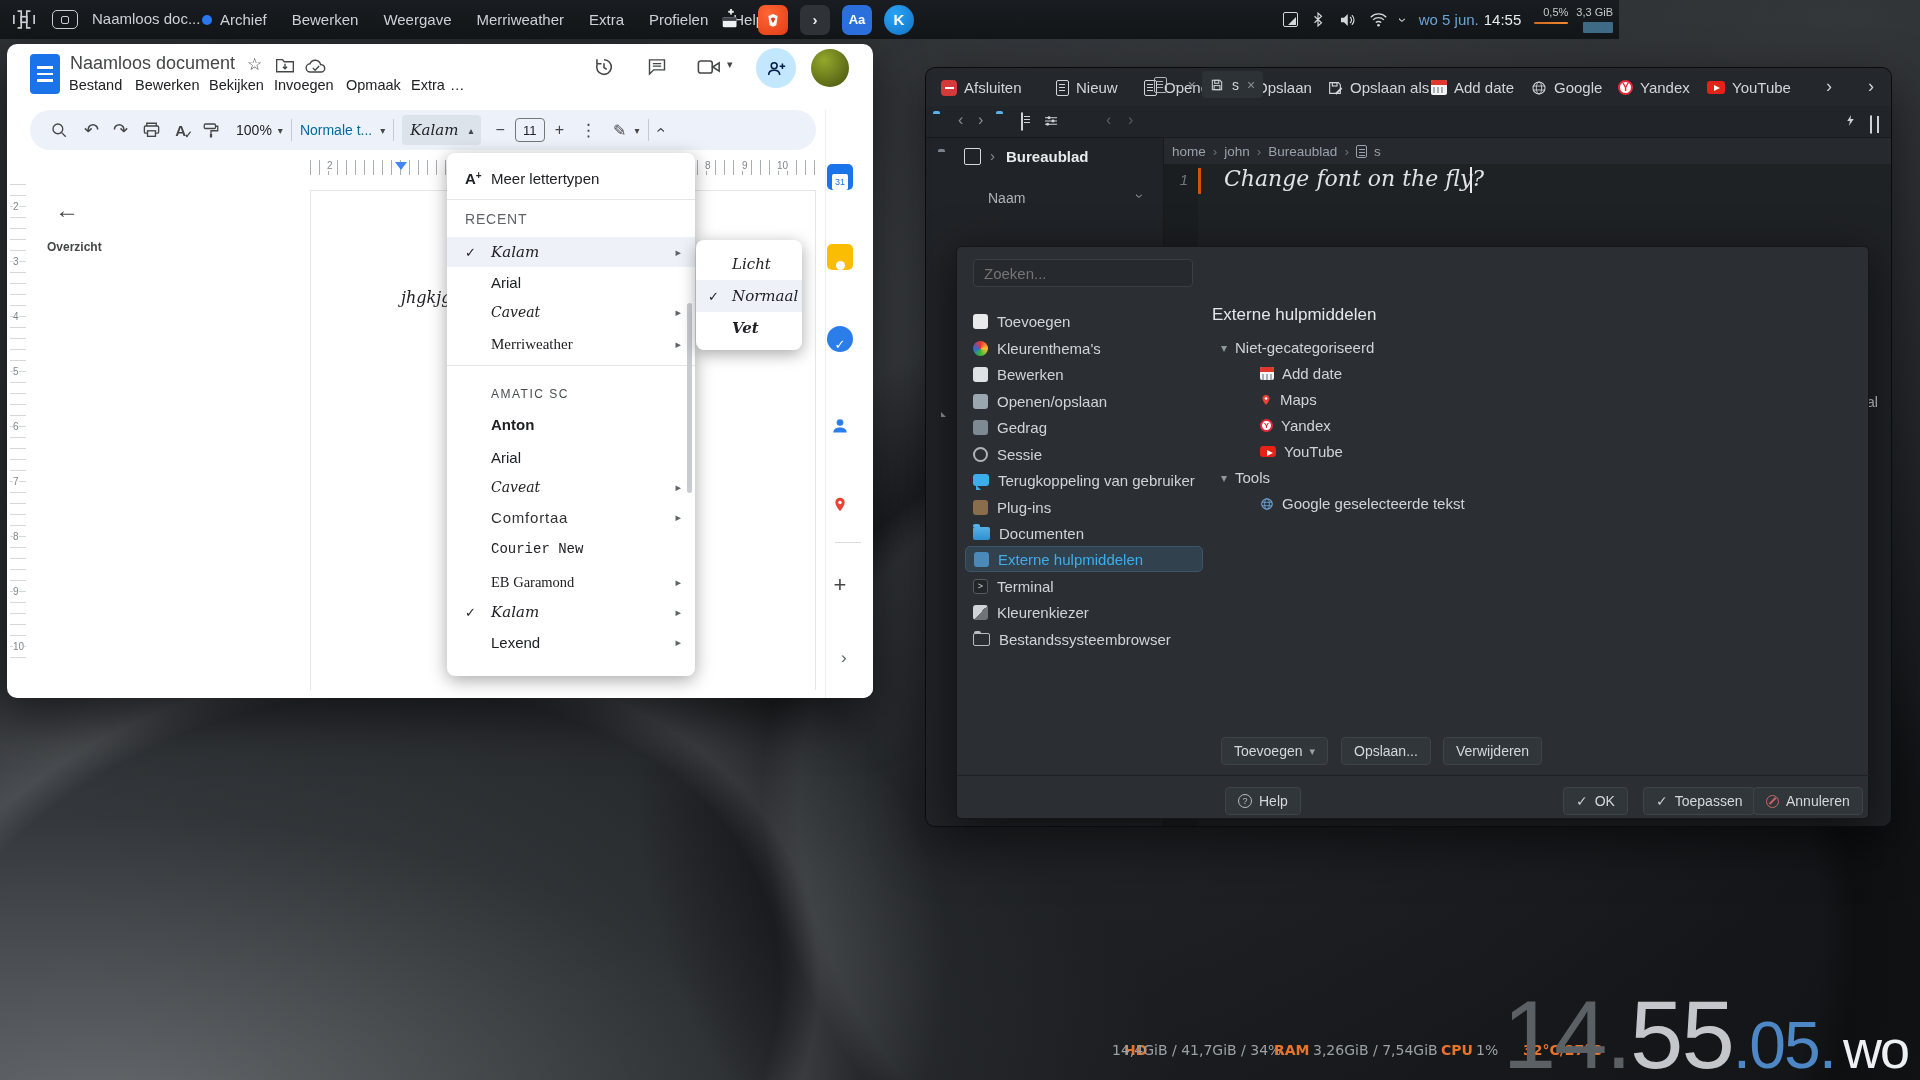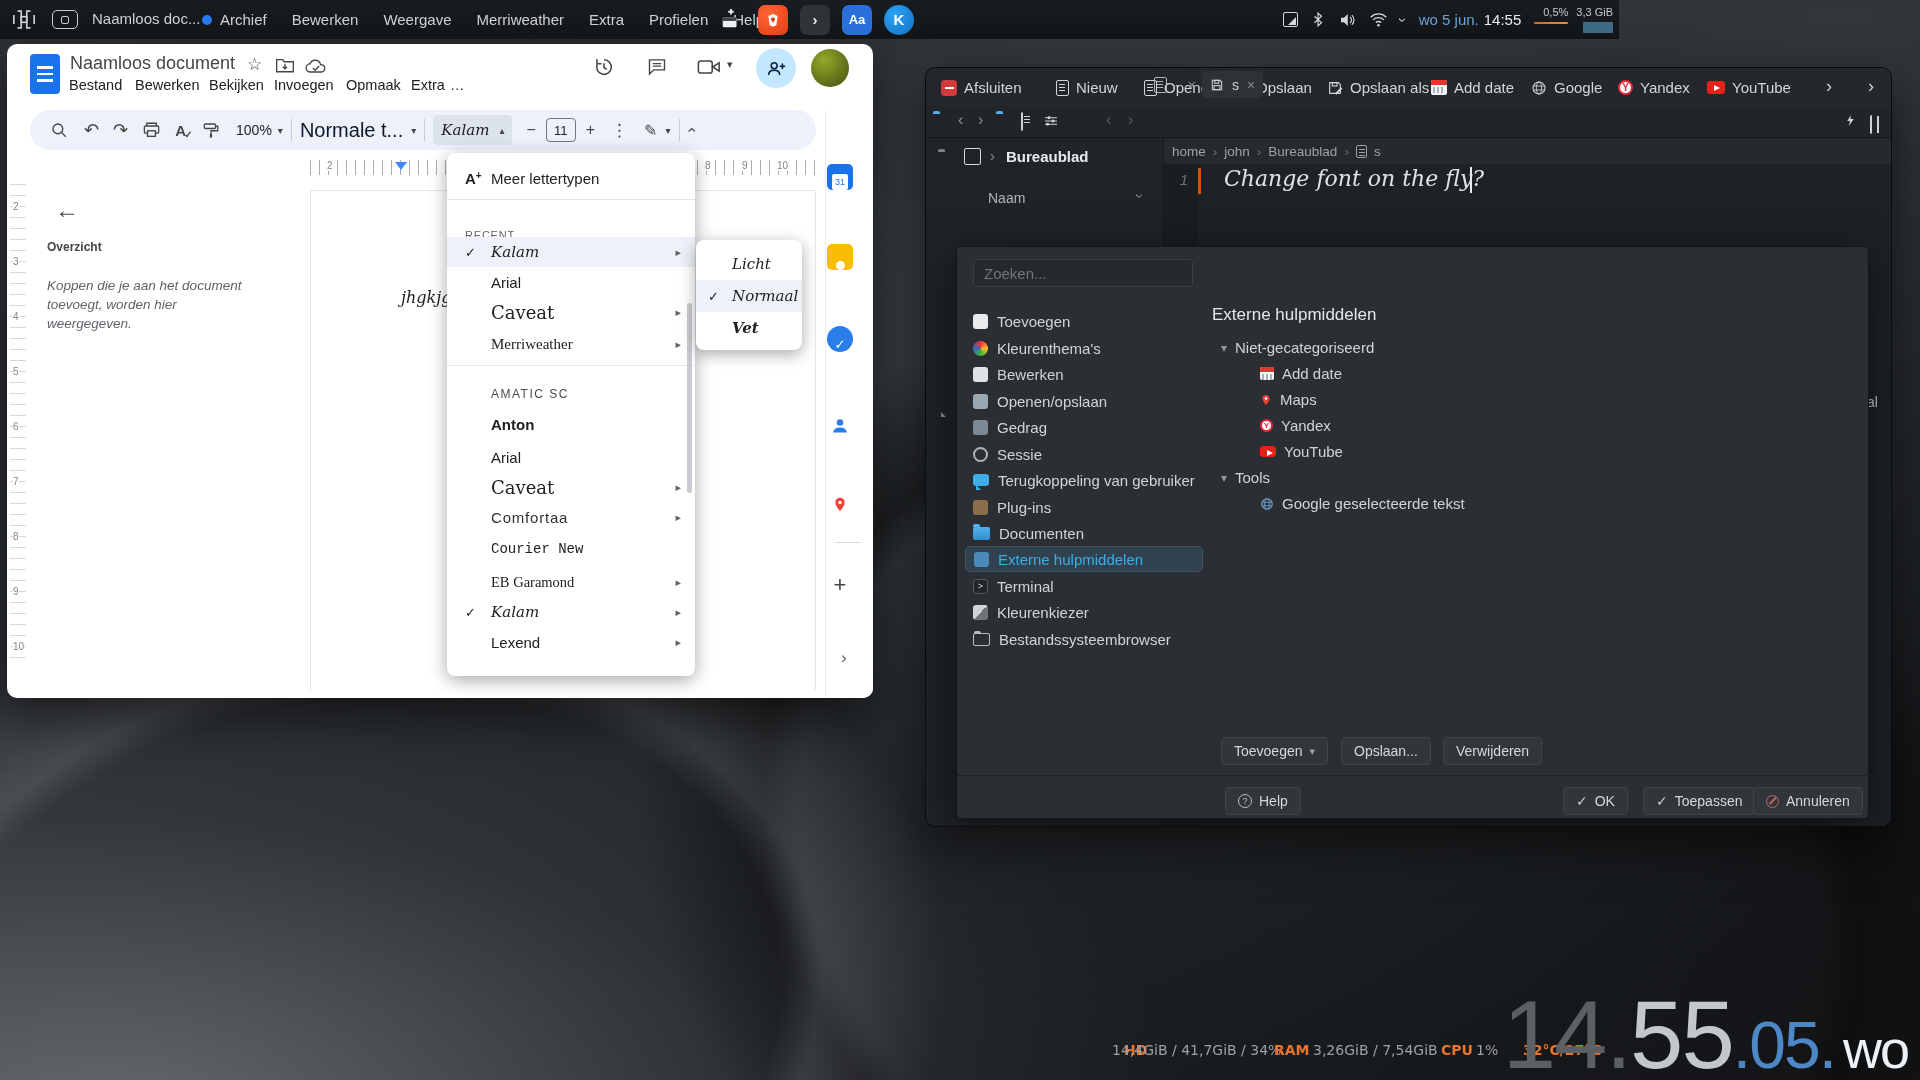--- a/index.html
+++ b/index.html
@@ -45,21 +45,21 @@
 .rot-up{display:inline-block;transform:rotate(-90deg)}
 .rot-dn{display:inline-block;transform:rotate(90deg)}
 
 .dd{position:absolute;left:440px;top:109px;width:248px;height:523px;background:#fff;border-radius:8px;box-shadow:0 4px 18px rgba(0,0,0,.35);z-index:30;color:#202124}
 .dd .row{position:absolute;left:0;width:100%;height:30px;display:flex;align-items:center;padding:0 14px 0 18px;font-size:15px}
 .dd .chk{width:26px;flex:none;font-size:13px;color:#202124}
 .dd .sub{margin-left:auto;color:#5f6368;font-size:11px}
 .hl{background:#eef2f8}
 .dline{position:absolute;left:0;width:100%;height:1px;background:#e3e5e8}
 .f-hand{font-family:"DejaVu Serif",serif;font-style:italic}
-.f-script{font-family:"DejaVu Serif",serif;font-size:18px}
+.f-script{font-family:"DejaVu Serif",serif;font-style:italic;font-size:14px}
 .f-serif{font-family:"Liberation Serif",serif}
 .f-amatic{font-size:12px;letter-spacing:1.5px;color:#494c50}
 .f-anton{font-weight:bold}
 .f-comfortaa{letter-spacing:.8px;color:#303134}
 .f-mono{font-family:"Liberation Mono",monospace;font-size:14px}
 .f-garamond{font-family:"Liberation Serif",serif;font-size:14.5px}
 .submenu{position:absolute;left:689px;top:196px;width:106px;height:110px;background:#fff;border-radius:8px;box-shadow:0 4px 16px rgba(0,0,0,.35);z-index:31;color:#202124}
 .submenu .row{position:absolute;left:0;width:100%;height:32px;display:flex;align-items:center;padding-left:12px;font-size:15px}
 
 .gicon{position:absolute;left:820px;width:26px;height:26px;display:flex;align-items:flex-end;justify-content:center}
@@ -455,21 +455,21 @@
       </svg>
     <span class="spell" style="margin-left:14px"><span>A</span><i>✓</i></span>
     <svg style="margin-left:16px" width="18" height="18" viewBox="0 0 24 24">
         <rect x="3" y="4" width="15" height="6" rx="1.5" fill="none" stroke="#444746" stroke-width="1.7"></rect>
         <path d="M18 7 h3 v6 h-9 v4" fill="none" stroke="#444746" stroke-width="1.7"></path>
         <rect x="10.5" y="17" width="3" height="5" fill="#444746"></rect>
       </svg>
     <span style="margin-left:16px;font-size:14px;color:#202124">100%</span>
     <span style="margin-left:6px;font-size:10px">▾</span>
     <span class="sep"></span>
-    <span style="font-size:20px;color:#0f172a">Normale t...</span>
+    <span style="font-size:14px;color:#0369a1">Normale t...</span>
     <span style="margin-left:8px;font-size:10px">▾</span>
     <span class="sep"></span>
     <span class="chip">
       <span class="f-hand" style="font-size:15px;color:#202124">Kalam</span>
       <span style="font-size:10px">▴</span>
     </span>
     <span style="margin-left:14px;font-size:16px">−</span>
     <span class="sizebox" style="margin-left:10px">11</span>
     <span style="margin-left:10px;font-size:16px">+</span>
     <span style="margin-left:16px;font-size:17px">⋮</span>
@@ -491,21 +491,20 @@
   <span class="vnum" style="top:267px;background:#fff">4</span>
   <span class="vnum" style="top:322px;background:#fff">5</span>
   <span class="vnum" style="top:377px;background:#fff">6</span>
   <span class="vnum" style="top:432px;background:#fff">7</span>
   <span class="vnum" style="top:487px;background:#fff">8</span>
   <span class="vnum" style="top:542px;background:#fff">9</span>
   <span class="vnum" style="top:597px;background:#fff">10</span>
 
   <span class="r" style="left:48px;top:152px;font-size:24px;color:#444746">←</span>
   <span class="r" style="left:40px;top:196px;font-size:12px;font-weight:bold;color:#444746">Overzicht</span>
-  <span class="r" style="left:40px;top:232px;width:215px;font-size:13.5px;font-style:italic;color:#5f6368;line-height:19px">Koppen die je aan het document toevoegt, worden hier weergegeven.</span>
 
   <div class="r" style="left:303px;top:146px;width:506px;height:500px;border:1px solid #e4e6e9;border-bottom:none"></div>
   <span class="r f-hand" style="left:394px;top:244px;font-size:16px;color:#202124">jhgkjgl</span>
 
   <div class="r" style="left:818px;top:66px;width:48px;height:588px;background:#fff;border-left:1px solid #eceef1"></div>
   <div class="gicon" style="top:120px;background:#1a73e8;border-radius:5px">
       <span style="background:#fff;color:#1a73e8;font-size:9px;width:16px;height:16px;border-radius:2px;display:flex;align-items:center;justify-content:center">31</span>
     </div>
   <div class="gicon" style="top:200px;background:#fbbc04;border-radius:5px">
       <span style="width:9px;height:9px;border-radius:50%;background:#fff"></span>
@@ -530,21 +529,21 @@
       <span>+</span>
     </div>
   <span class="r" style="left:834px;top:604px;font-size:17px;color:#5f6368">›</span>
 
   <div class="dd">
     <div class="row" style="top:6px;height:38px">
       <span class="chk" style="font-size:15px;font-weight:bold"><span>A</span><span style="font-size:10px;vertical-align:top">+</span></span>
       <span>Meer lettertypen</span>
     </div>
     <div class="dline" style="top:46px"></div>
-    <div class="row" style="top:72px;height:20px;font-size:11px;letter-spacing:.8px;color:#5f6368">RECENT</div>
+    <div class="row" style="top:56px;height:20px;font-size:14px;letter-spacing:.8px;color:#5f6368">RECENT</div>
     <div class="row hl" style="top:84px">
       <span class="chk">✓</span>
       <span class="f-hand">Kalam</span>
       <span class="sub">▸</span>
     </div>
     <div class="row" style="top:114px">
       <span class="chk"></span>
       <span>Arial</span>
     </div>
     <div class="row" style="top:144px">

